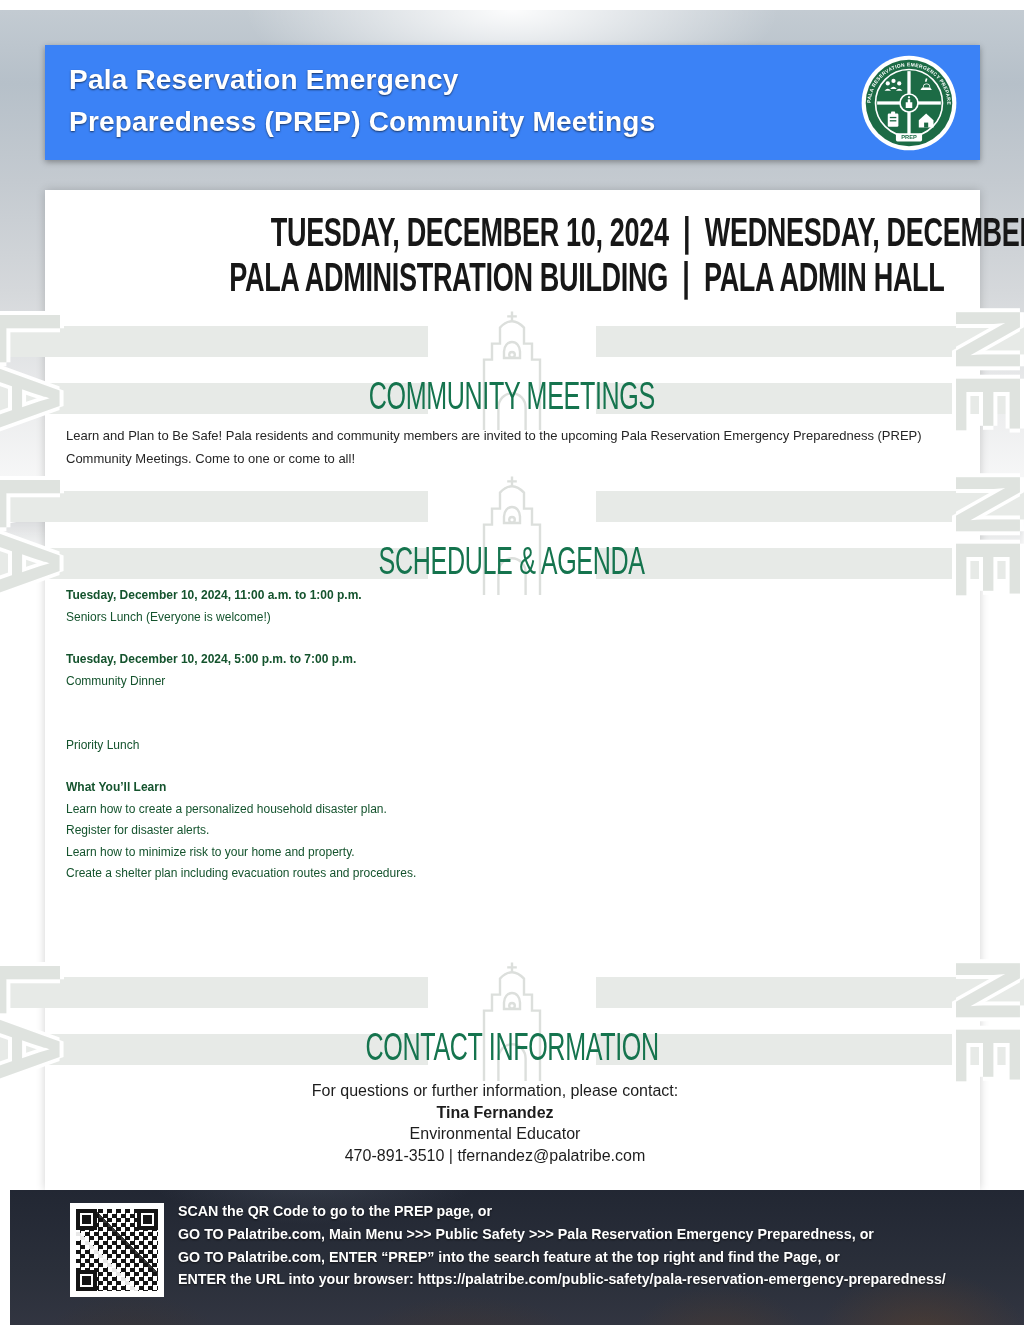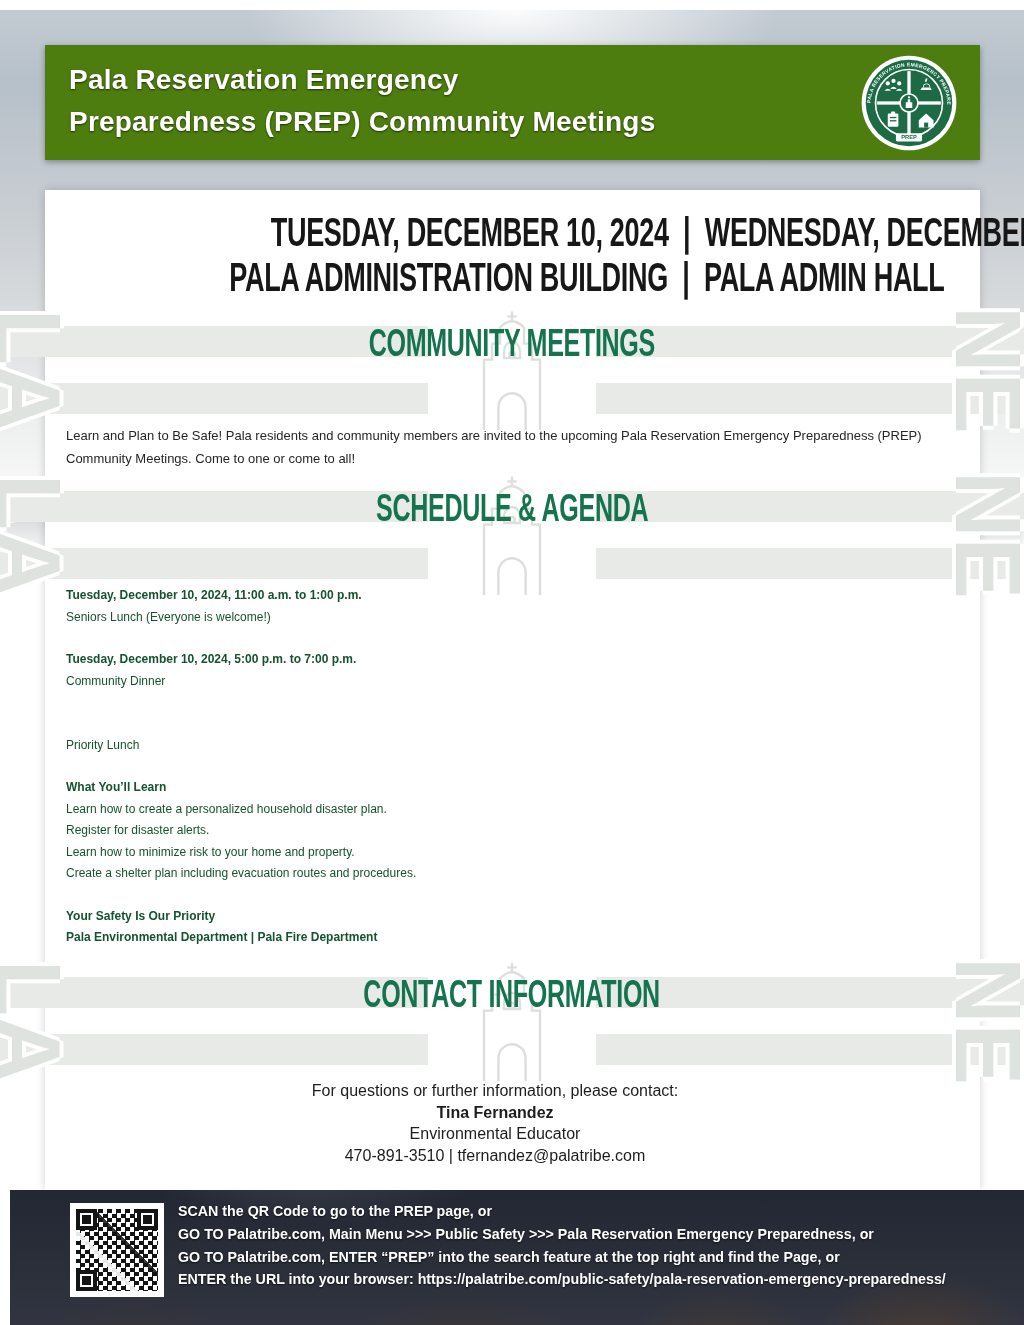--- a/index.html
+++ b/index.html
@@ -20,21 +20,21 @@
     clip-path:polygon(0 56%,6% 47%,12% 57%,20% 41%,28% 53%,36% 37%,45% 50%,52% 29%,60% 44%,68% 33%,76% 48%,84% 39%,92% 51%,100% 43%,100% 100%,0 100%);
     filter:blur(2px);
   }
   .photo-fade{
     position:absolute;top:498px;left:0;width:1024px;height:135px;z-index:0;
     background:linear-gradient(180deg, rgba(255,255,255,0), #ffffff 82%);
   }
   
   .header-bar{
     position:absolute;top:45px;left:45px;width:935px;height:115px;z-index:5;
-    background:#4d7c0f;box-shadow:0 2px 6px rgba(0,0,0,.35);
+    background:#3b82f6;box-shadow:0 2px 6px rgba(0,0,0,.35);
   }
   .header-title{
     position:absolute;left:24px;top:14px;color:#fff;font-weight:700;
     font-size:28px;line-height:42px;letter-spacing:.2px;
     text-shadow:0 1px 2px rgba(0,0,0,.6);
   }
   .logo{position:absolute;right:22px;top:9px;width:98px;height:98px;}
   
   .card{
     position:absolute;top:190px;left:45px;width:935px;height:1000px;z-index:1;
@@ -53,22 +53,22 @@
     position:absolute;top:50%;font-weight:700;font-size:92px;color:#dfe3df;line-height:1;
     text-shadow:-4px 0 0 #fff,4px 0 0 #fff,0 -4px 0 #fff,0 4px 0 #fff;
   }
   .wm-letter.left{left:28px;transform:translate(-50%,-50%) rotate(90deg);}
   .wm-letter.right{right:-28px;transform:translate(0,-50%) rotate(90deg);}
   .wm-center{
     position:absolute;left:50%;top:-14px;bottom:-14px;width:168px;transform:translateX(-50%);
     background:#fff;display:flex;align-items:center;justify-content:center;
   }
   .band-heading{
-    position:absolute;inset:0;display:flex;align-items:flex-start;justify-content:center;z-index:3;
-    font-size:38px;font-weight:700;letter-spacing:-.5px;color:#15744E;
+    position:absolute;inset:0;display:flex;align-items:flex-end;justify-content:center;z-index:3;
+    font-size:38px;font-weight:400;letter-spacing:-.5px;color:#15744E;
   }
   
   .intro{position:absolute;top:425px;left:66px;width:858px;z-index:3;font-size:13px;line-height:22.5px;color:#262626;}
   .schedule-block{position:absolute;top:585px;left:66px;width:858px;z-index:3;font-size:12px;line-height:21.5px;color:#14532d;}
   .schedule-block p{margin:0 0 21px 0;}
   .bold{font-weight:700;}
   .semibold{font-weight:600;}
   .contact-block{position:absolute;top:1080px;left:66px;width:858px;z-index:3;font-size:16px;line-height:21.5px;color:#1d1d1d;text-align:center;}
   
   .footer-bar{
@@ -218,24 +218,20 @@
       <br>
       <span>Priority Lunch</span>
     </p>
     <p>
       <span class="bold">What You’ll Learn</span><br>
       <span>Learn how to create a personalized household disaster plan.</span><br>
       <span>Register for disaster alerts.</span><br>
       <span>Learn how to minimize risk to your home and property.</span><br>
       <span>Create a shelter plan including evacuation routes and procedures.</span>
     </p>
-    <p>
-      <span class="bold">Your Safety Is Our Priority</span><br>
-      <span class="semibold">Pala Environmental Department | Pala Fire Department</span>
-    </p>
   </div>
 
   <div class="wm-band" style="top:973px">
     <div class="wm-stripe top"></div>
     <div class="wm-stripe bot"></div>
     <div class="wm-letter left">LA</div>
     <div class="wm-letter right">NE</div>
     <div class="wm-center">
       <svg class="tower" width="104" height="120" viewBox="0 0 110 150">
         <path d="M20 150 V62 H30 V42 H40 V22 Q55 6 70 22 V42 H80 V62 H90 V150"></path>

